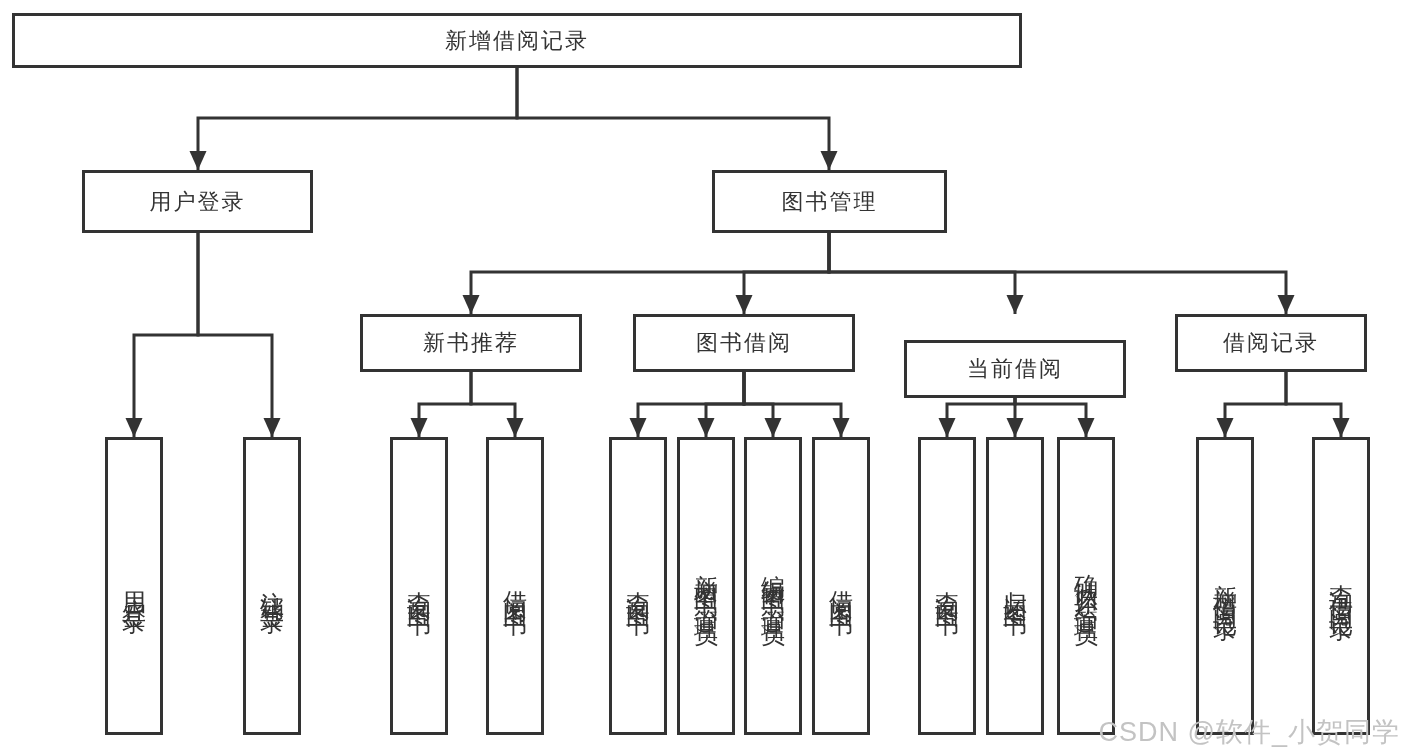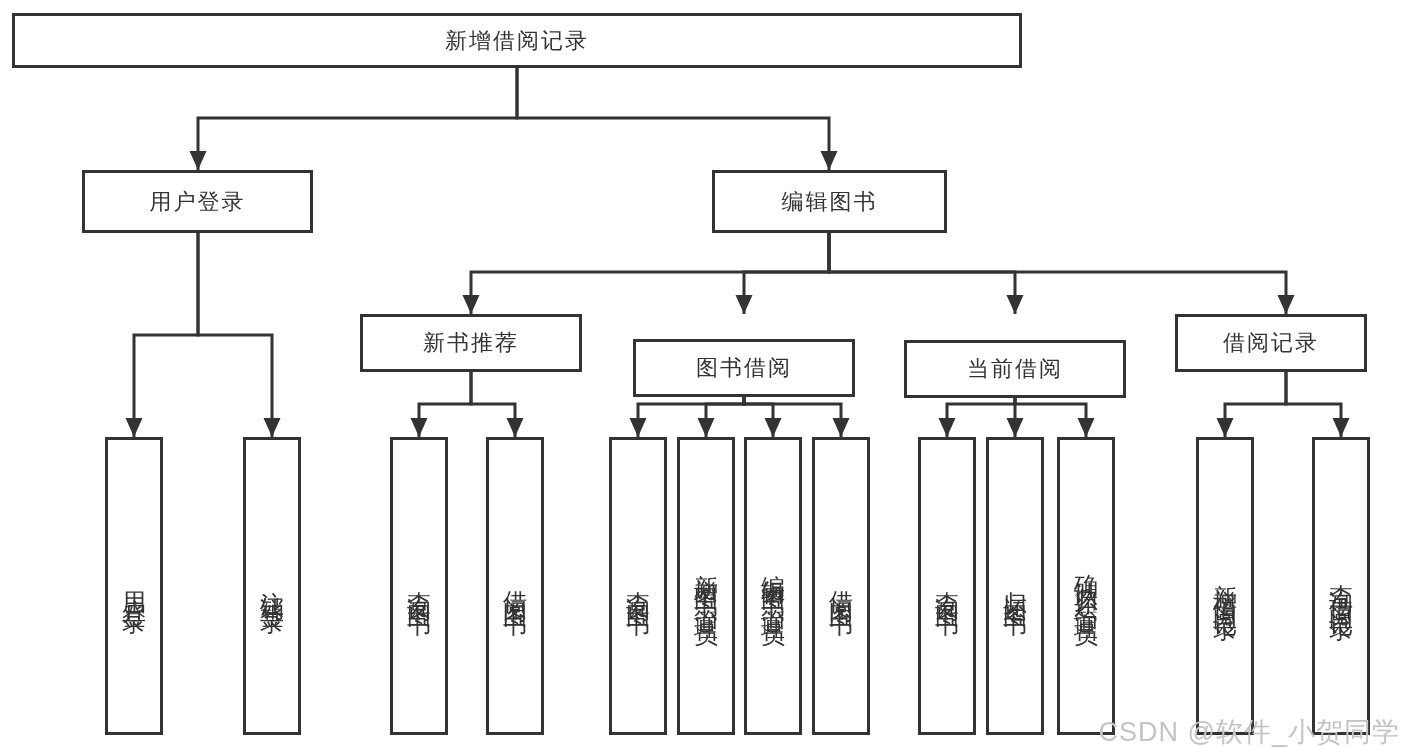--- a/index.html
+++ b/index.html
@@ -102,24 +102,24 @@
     <path class="link" d="M1015,372 V437" marker-end="url(#arrow)"></path>
     <path class="link" d="M1015,372 V404 H1086 V437" marker-end="url(#arrow)"></path>
 
     <path class="link" d="M1286,372 V404 H1225 V437" marker-end="url(#arrow)"></path>
     <path class="link" d="M1286,372 V404 H1341 V437" marker-end="url(#arrow)"></path>
   </svg>
 
   <div class="node" style="left:12px; top:13px; width:1010px; height:55px;">新增借阅记录</div>
 
   <div class="node" style="left:82px; top:170px; width:231px; height:63px;">用户登录</div>
-  <div class="node" style="left:712px; top:170px; width:235px; height:63px;">编辑图书</div>
+  <div class="node" style="left:712px; top:170px; width:235px; height:63px;">图书管理</div>
 
   <div class="node" style="left:360px; top:314px; width:222px; height:58px;">新书推荐</div>
-  <div class="node" style="left:633px; top:314px; width:222px; height:58px;margin-top:25px;">图书借阅</div>
+  <div class="node" style="left:633px; top:314px; width:222px; height:58px;">图书借阅</div>
   <div class="node" style="left:904px; top:314px; width:222px; height:58px;margin-top:26px;">当前借阅</div>
   <div class="node" style="left:1175px; top:314px; width:192px; height:58px;">借阅记录</div>
 
   <div class="node leaf" style="left:105px; top:437px; width:58px; height:298px;">用户登录</div>
   <div class="node leaf" style="left:243px; top:437px; width:58px; height:298px;">注销登录</div>
 
   <div class="node leaf" style="left:390px; top:437px; width:58px; height:298px;">查询图书</div>
   <div class="node leaf" style="left:486px; top:437px; width:58px; height:298px;">借阅图书</div>
 
   <div class="node leaf" style="left:609px; top:437px; width:58px; height:298px;">查询图书</div>

